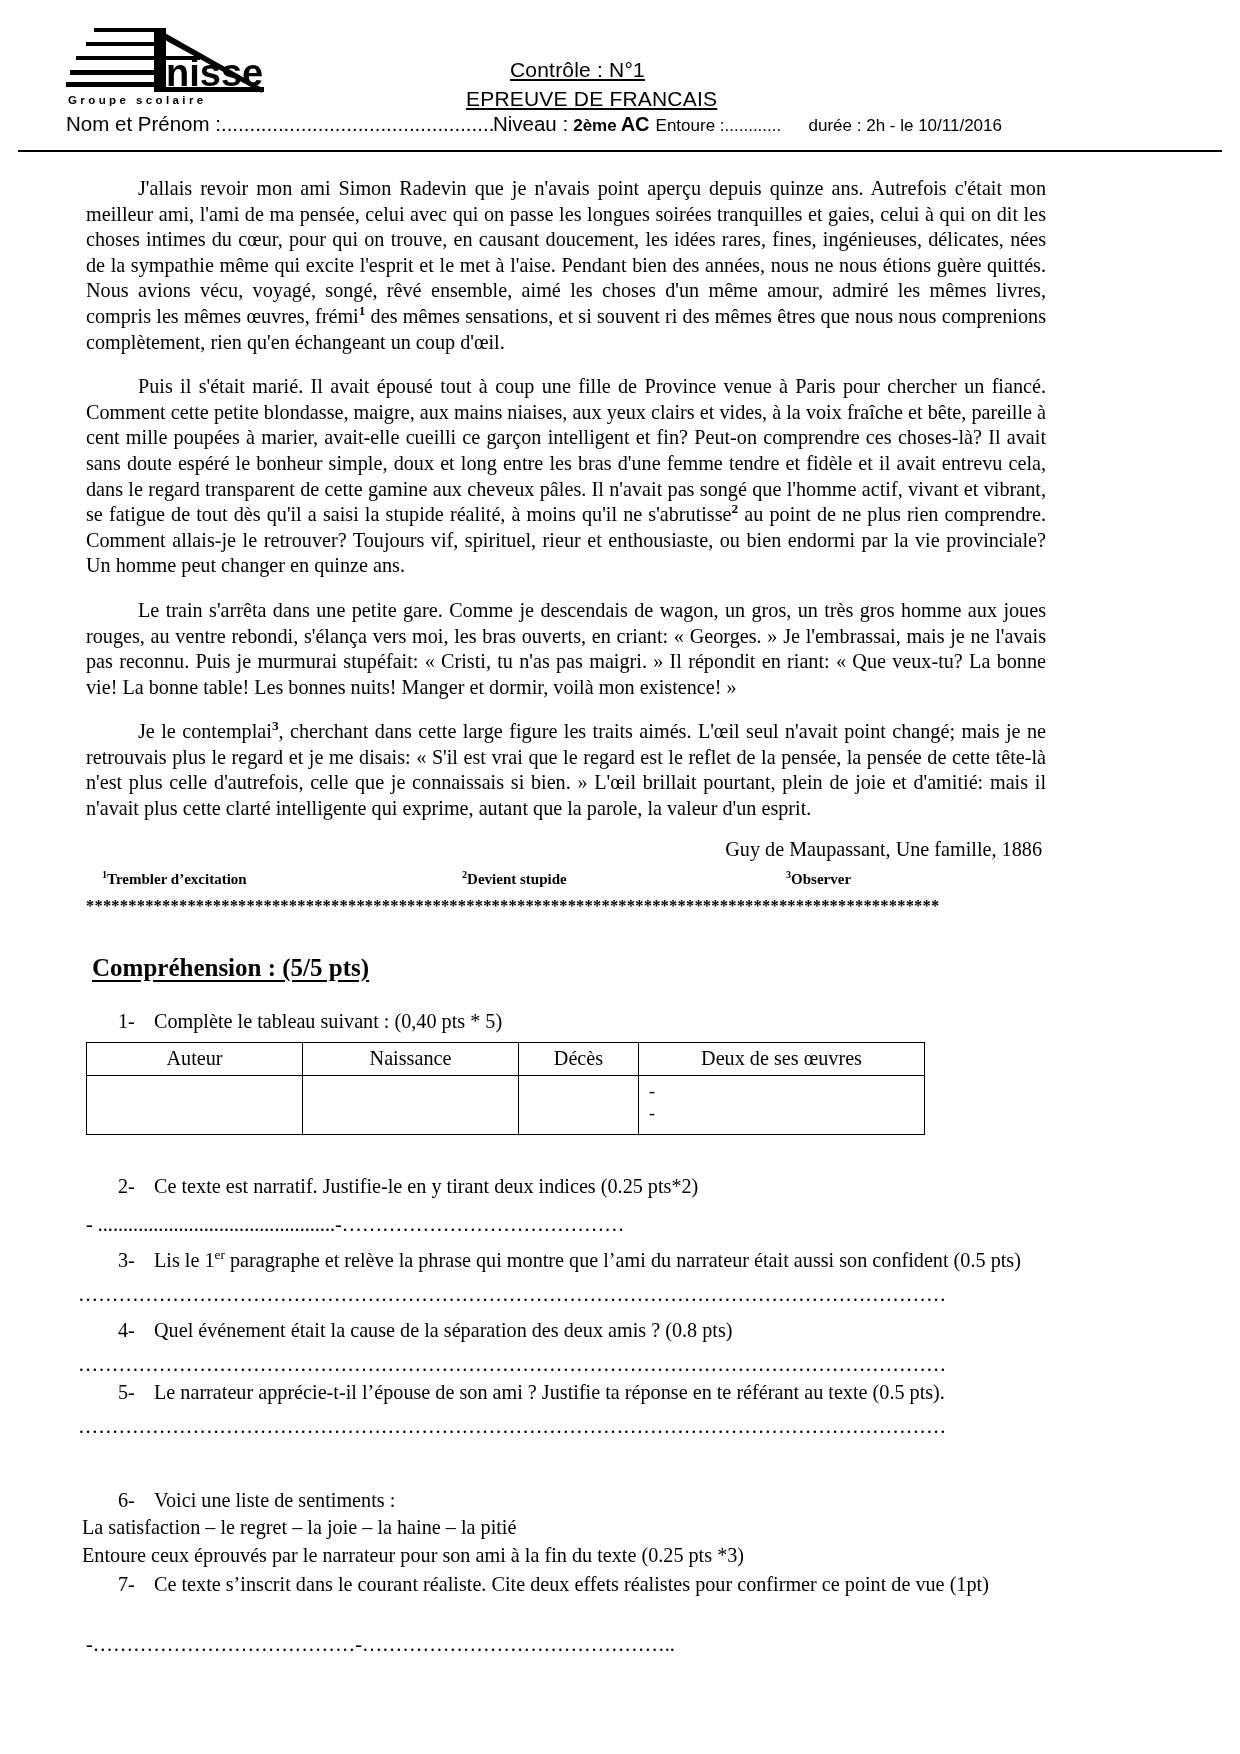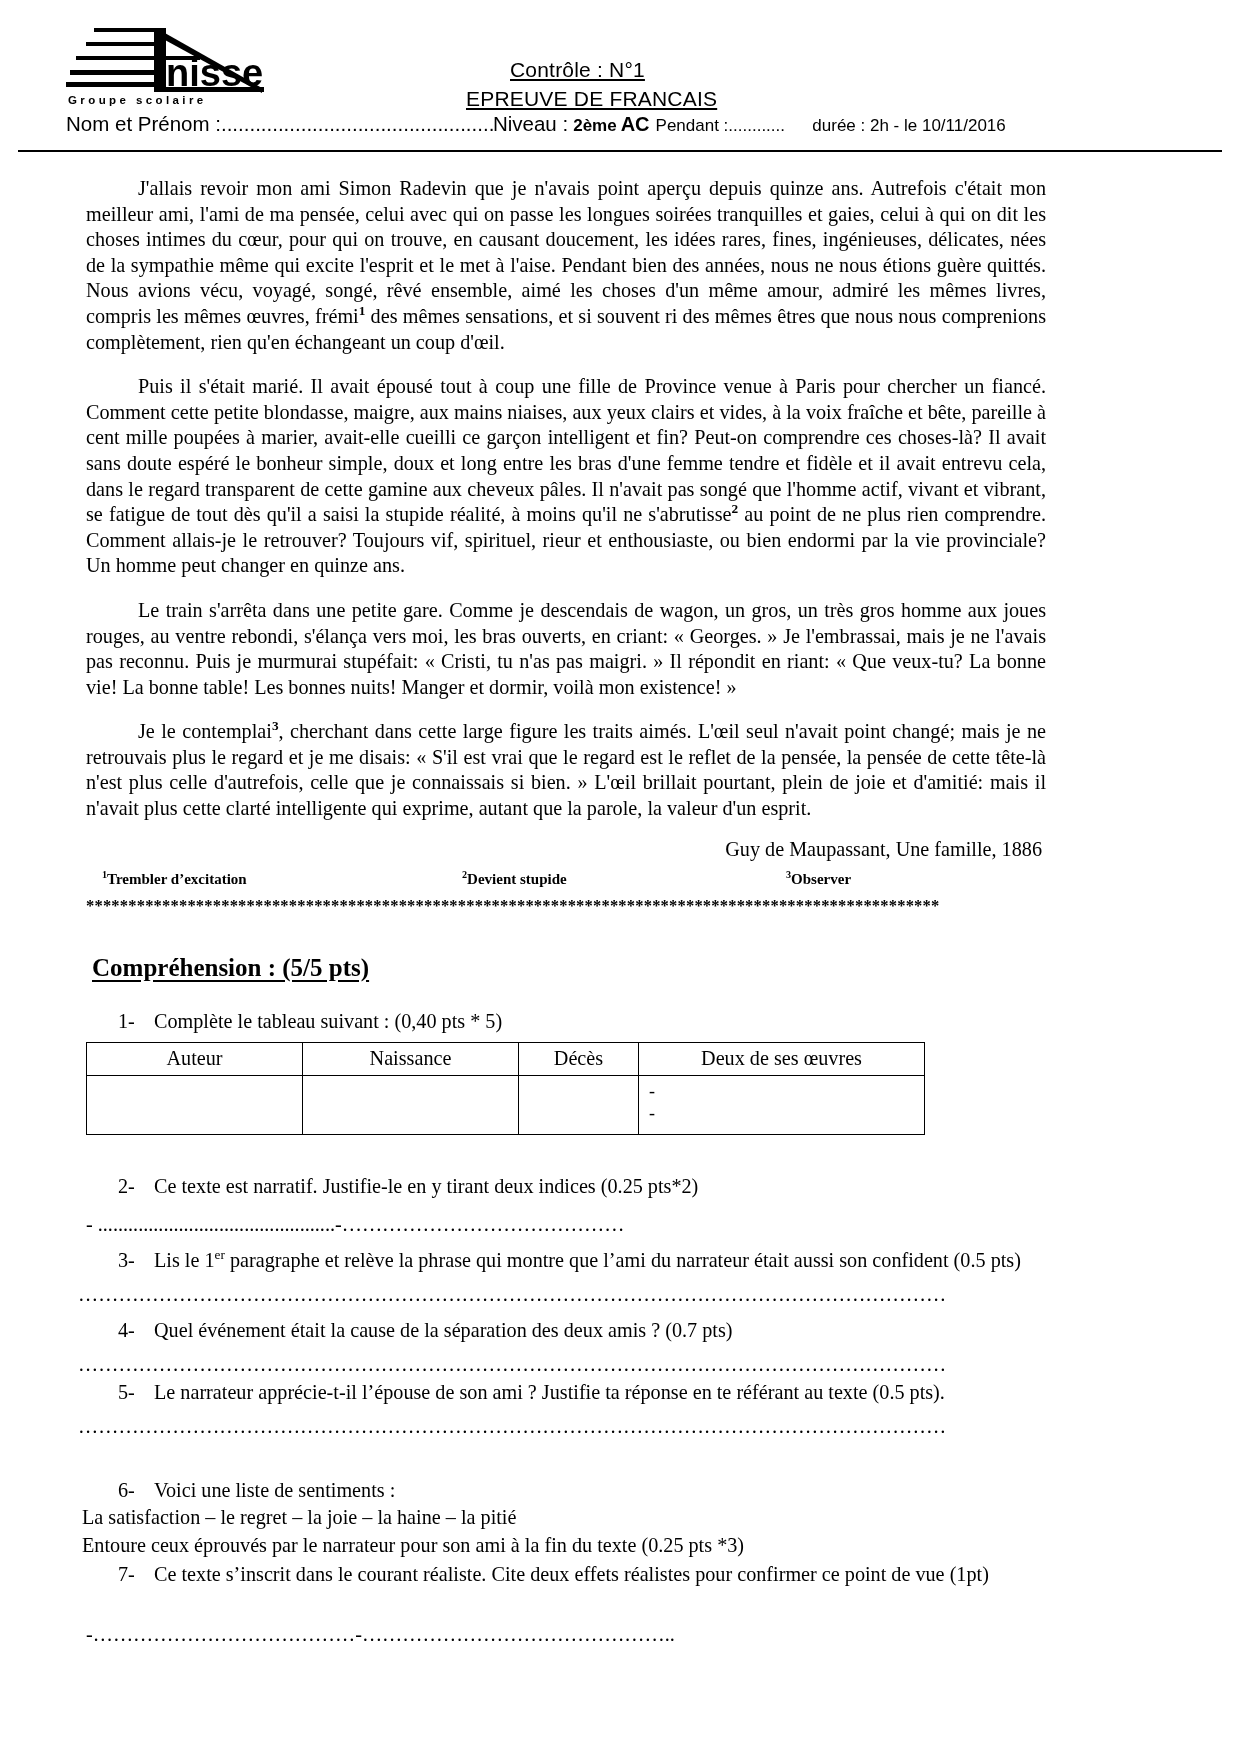--- a/index.html
+++ b/index.html
@@ -289,21 +289,21 @@
 
     <div class="identity-row">
       <span class="lbl-nom">Nom et Prénom :</span>
       <span class="dots-long">..........................................................................................</span>
       <span class="lbl-niveau">Niveau :</span>
       <span style="width:5px;display:inline-block;"></span>
       <span class="lvl-bold">2ème</span>
       <span style="width:4px;display:inline-block;"></span>
       <span class="lvl-bold-big">AC</span>
       <span style="width:6px;display:inline-block;"></span>
-      <span class="lbl-groupe">Pendant :</span>
+      <span class="lbl-groupe">Entoure :</span>
       <span class="dots-short">............</span>
       <span class="lbl-duree">durée : 2h  -  le 10/11/2016</span>
     </div>
 
     <div class="rule"></div>
   </div>
 
   <div class="body-wrap">
 
     <p class="txt"><span>J'allais revoir mon ami Simon Radevin que je n'avais point aperçu depuis quinze ans. Autrefois c'était mon meilleur ami, l'ami de ma pensée, celui avec qui on passe les longues soirées tranquilles et gaies, celui à qui on dit les choses intimes du cœur, pour qui on trouve, en causant doucement, les idées rares, fines, ingénieuses, délicates, nées de la sympathie même qui excite l'esprit et le met à l'aise. Pendant bien des années, nous ne nous étions guère quittés. Nous avions vécu, voyagé, songé, rêvé ensemble, aimé les choses d'un même amour, admiré les mêmes livres, compris les mêmes œuvres, frémi</span><sup class="fn">1</sup><span> des mêmes sensations, et si souvent ri des mêmes êtres que nous nous comprenions complètement, rien qu'en échangeant un coup d'œil.</span></p>
@@ -365,30 +365,30 @@
           <span class="q-num">2-</span><span>Ce texte est narratif. Justifie-le en y tirant deux indices (0.25 pts*2)</span>
         </div>
         <div class="ans-dots" style="margin-top:10px;">- ...............................................-……………………………………</div>
 
         <div class="q-row" style="margin-top:8px;">
           <span class="q-num">3-</span><span>Lis le 1</span><sup style="font-size:0.66em;vertical-align:super;line-height:0;">er</sup><span> paragraphe et relève la phrase qui montre que l’ami du narrateur était aussi son confident (0.5 pts)</span>
         </div>
         <div class="ans-dots" style="margin-left:-8px;margin-top:6px;">…………………………………………………………………………………………………………………</div>
 
         <div class="q-row" style="margin-top:8px;">
-          <span class="q-num">4-</span><span>Quel événement était la cause de la séparation des deux amis ? (0.7 pts)</span>
+          <span class="q-num">4-</span><span>Quel événement était la cause de la séparation des deux amis ? (0.8 pts)</span>
         </div>
         <div class="ans-dots" style="margin-left:-8px;margin-top:6px;">…………………………………………………………………………………………………………………</div>
 
         <div class="q-row" style="">
           <span class="q-num">5-</span><span>Le narrateur apprécie-t-il l’épouse de son ami ? Justifie ta réponse en te référant au texte (0.5 pts).</span>
         </div>
         <div class="ans-dots" style="margin-left:-8px;margin-top:6px;">…………………………………………………………………………………………………………………</div>
 
-        <div class="q-row" style="margin-top:36px;">
+        <div class="q-row" style="margin-top:46px;">
           <span class="q-num">6-</span><span>Voici une liste de sentiments :</span>
         </div>
         <div class="list-line" style="margin-left:-4px;">La satisfaction – le regret – la joie – la haine – la pitié</div>
         <div class="list-line" style="margin-left:-4px;">Entoure ceux éprouvés par le narrateur pour son ami à la fin du texte (0.25 pts *3)</div>
 
         <div class="q-row" style="margin-top:2px;">
           <span class="q-num">7-</span><span>Ce texte s’inscrit dans le courant réaliste. Cite deux effets réalistes pour confirmer ce point de vue (1pt)</span>
         </div>
 
         <div class="tail-dots">-…………………………………-………………………………………..</div>

